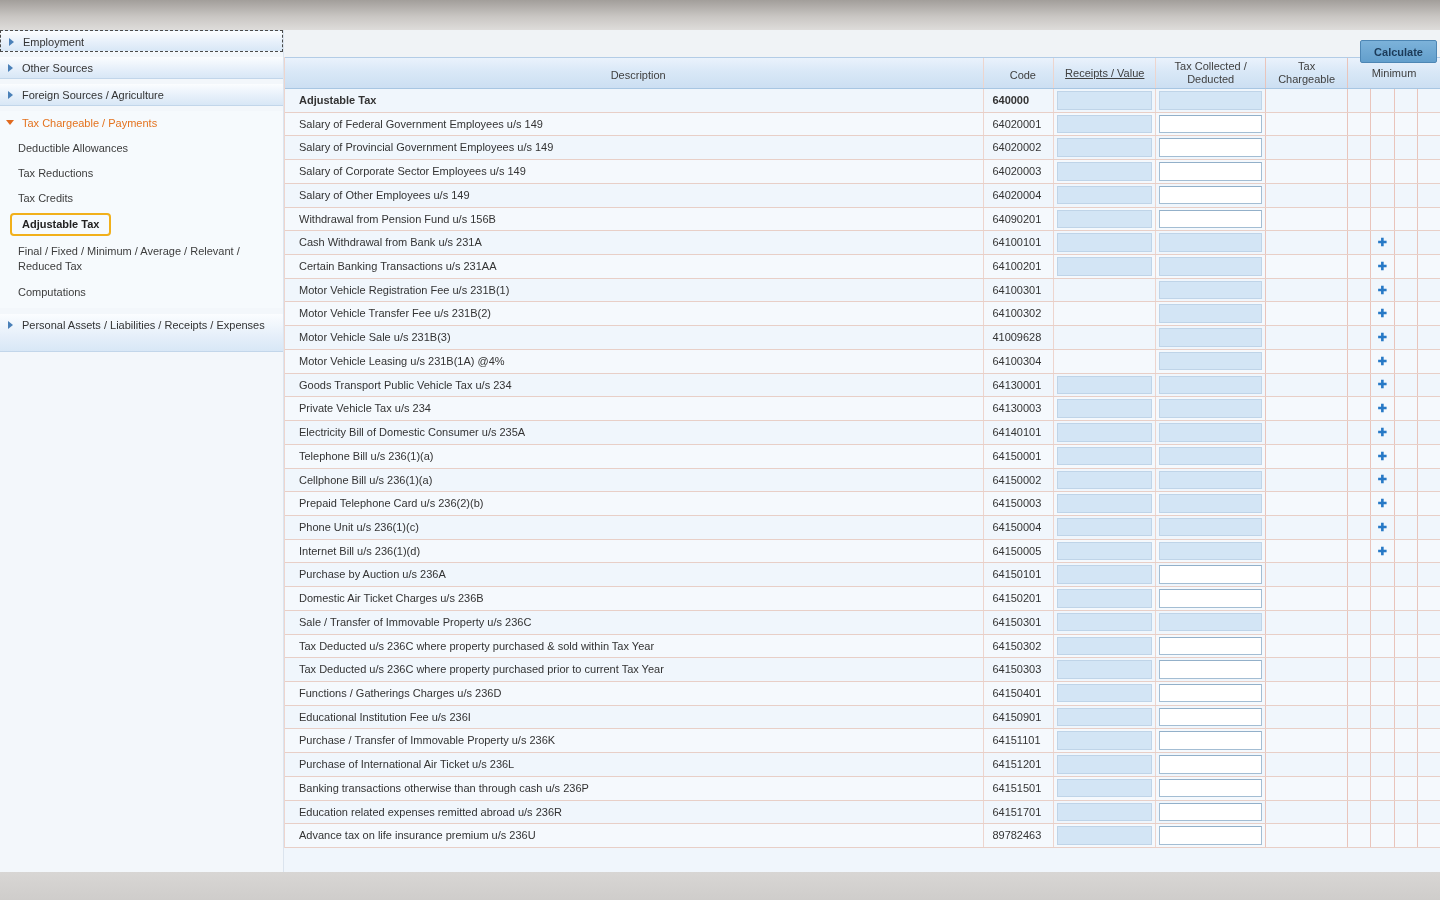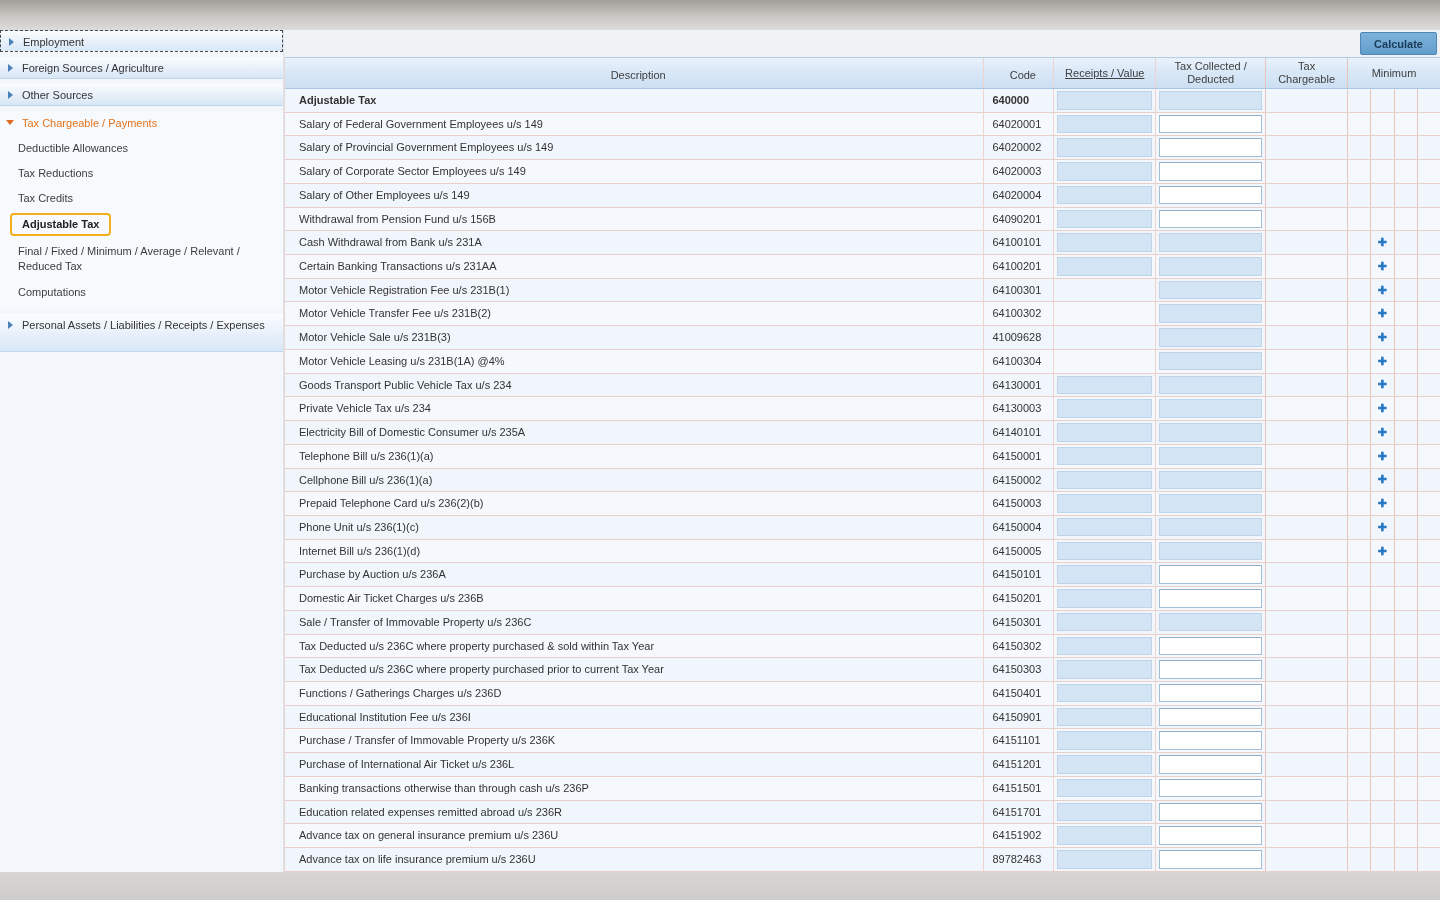--- a/index.html
+++ b/index.html
@@ -33,21 +33,21 @@
   .side-sub-item { padding:7px 10px 6px 18px; color:#3d3d3d; cursor:pointer; background:#f6fafd; }
   .side-sub-item.two-line { line-height:15px; padding-top:5px; padding-bottom:5px; }
   .side-sub-item.selected-wrap { padding-top:3px; padding-bottom:3px; }
   .side-sub-item.selected-wrap > span { display:inline-block; font-weight:bold; color:#222;
     border:2px solid #f1b01b; border-radius:4px; padding:3px 10px 4px 10px; margin-left:-8px; }
   .group-panel { background:#f6fafd; padding-bottom:4px; }
 
   
   .main { width:1156px; height:842px; background:#f0f6fc; position:relative; }
   .main-topbar { height:27px; background:#f0f3f6; position:relative; }
-  .calc-btn { position:absolute; right:3px; top:2px; height:23px; padding:0 13px;
+  .calc-btn { position:absolute; right:3px; top:10px; height:23px; padding:0 13px;
     background:linear-gradient(180deg,#7cb2da,#639fcc); border:1px solid #4d86b4;
     border-radius:2px; color:#1b3a58; font-weight:bold; font-size:11px;
     font-family:"Liberation Sans",sans-serif; cursor:pointer; }
 
   .grid { border-left:1px solid #edd5ce; }
   .thead { display:flex; height:32px;
     background:linear-gradient(180deg,#eaf2fc 0%,#d9e8f7 45%,#ccdff2 100%);
     border-top:1px solid #b3cce6; border-bottom:1px solid #a8c6e2; }
   .th { display:flex; align-items:center; justify-content:center; text-align:center;
     color:#404040; line-height:13px; border-right:1px solid #bdd3e8; padding:0 4px; }
@@ -78,25 +78,25 @@
 
 <div class="app">
 
   <div class="sidebar">
     <div class="side-top-item focused">
       <span class="arrow-right"></span>
       <span>Employment</span>
     </div>
     <div class="side-top-item">
       <span class="arrow-right"></span>
-      <span>Foreign Sources / Agriculture</span>
+      <span>Other Sources</span>
     </div>
     <div class="side-top-item">
       <span class="arrow-right"></span>
-      <span>Other Sources</span>
+      <span>Foreign Sources / Agriculture</span>
     </div>
 
     <div class="group-panel">
       <div class="group-header">
         <span class="arrow-down"></span>
         <span>Tax Chargeable / Payments</span>
       </div>
       <div class="side-sub-item">Deductible Allowances</div>
       <div class="side-sub-item">Tax Reductions</div>
       <div class="side-sub-item">Tax Credits</div>
@@ -583,33 +583,20 @@
     <div class="td c-taxcol"><input type="text" class="field editable" style=""></div>
     <div class="td c-taxch"></div>
     <div class="td c-action">
       <span class="acell"></span>
       <span class="acell plus-slot"></span>
       <span class="acell"></span>
       <span class="acell"></span>
     </div>
   </div>
 
-  <div class="tr">
-    <div class="td c-desc"><span>Advance tax on general insurance premium u/s 236U</span></div>
-    <div class="td c-code"><span>64151902</span></div>
-    <div class="td c-receipts"><input type="text" class="field" readonly="" style=""></div>
-    <div class="td c-taxcol"><input type="text" class="field editable" style=""></div>
-    <div class="td c-taxch"></div>
-    <div class="td c-action">
-      <span class="acell"></span>
-      <span class="acell plus-slot"></span>
-      <span class="acell"></span>
-      <span class="acell"></span>
-    </div>
-  </div>
 
   <div class="tr">
     <div class="td c-desc"><span>Advance tax on life insurance premium u/s 236U</span></div>
     <div class="td c-code"><span>89782463</span></div>
     <div class="td c-receipts"><input type="text" class="field" readonly="" style=""></div>
     <div class="td c-taxcol"><input type="text" class="field editable" style=""></div>
     <div class="td c-taxch"></div>
     <div class="td c-action">
       <span class="acell"></span>
       <span class="acell plus-slot"></span>

